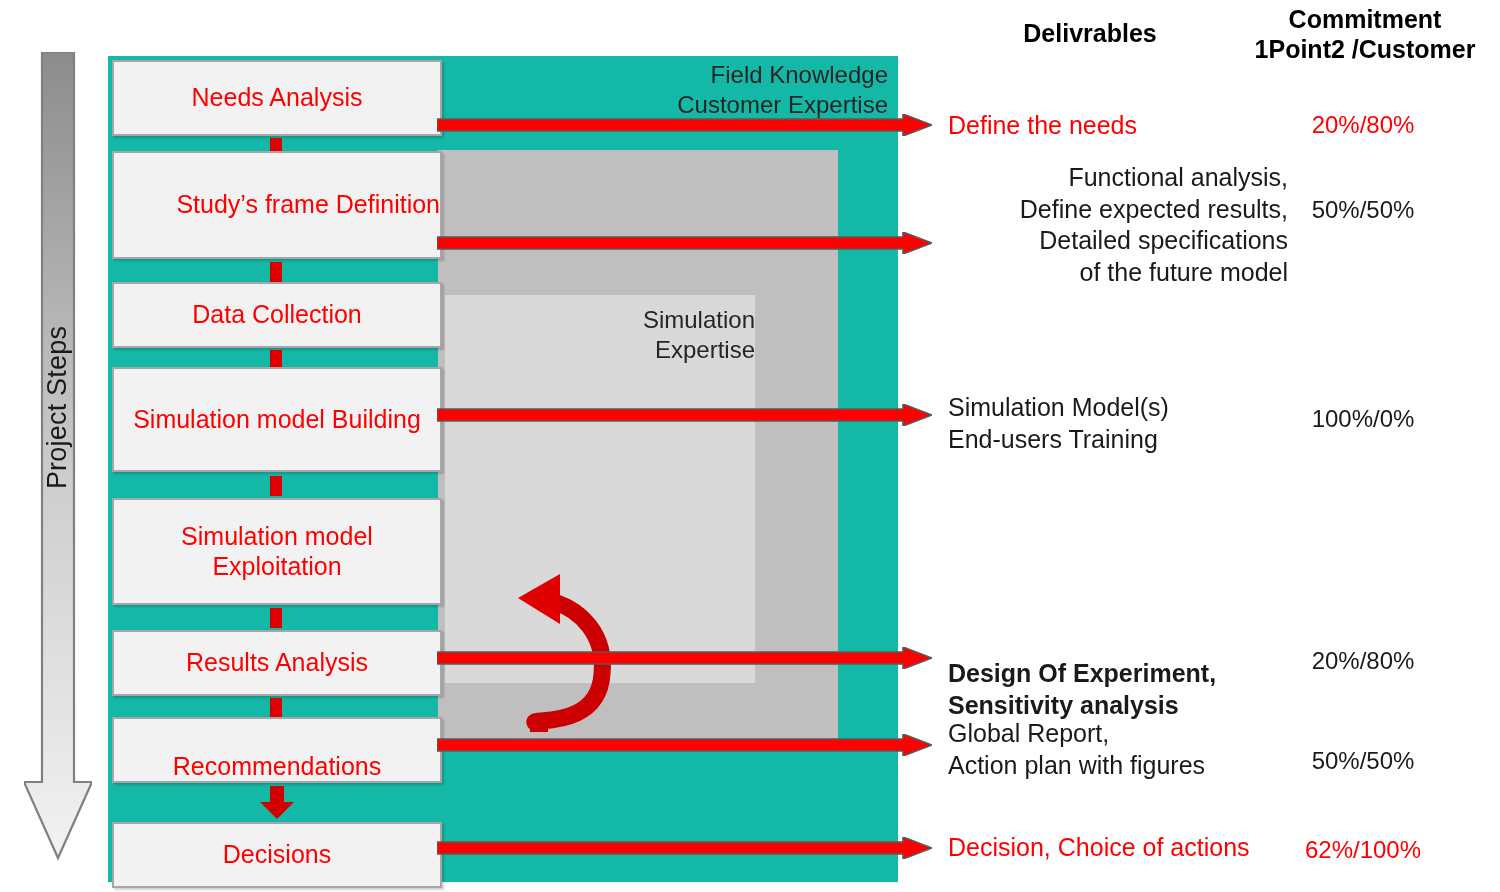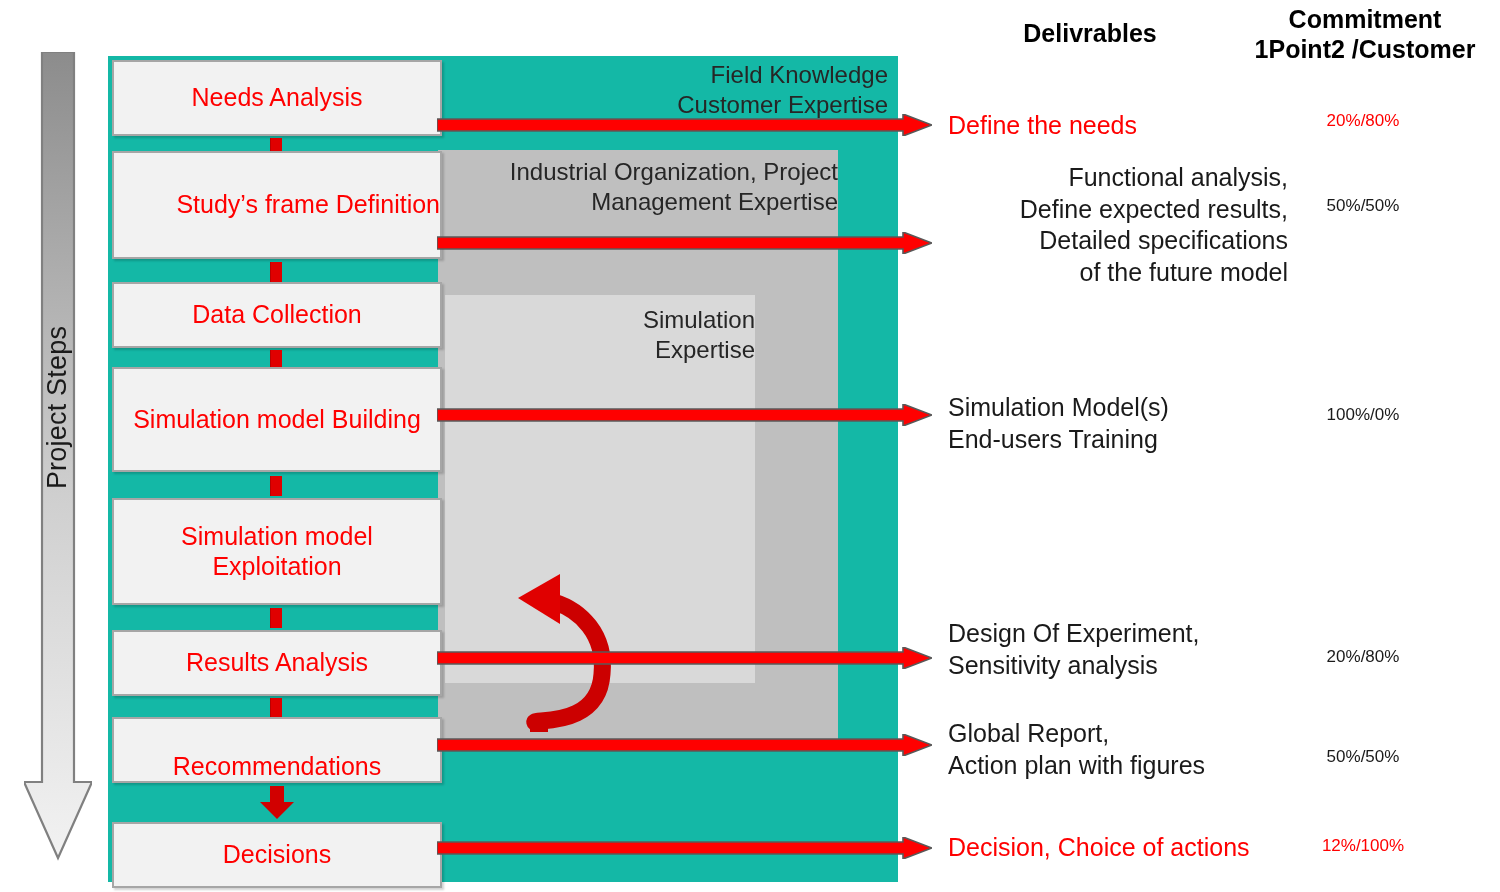--- a/index.html
+++ b/index.html
@@ -69,21 +69,21 @@
   
   .col-header{
     font-weight:bold;font-size:25px;color:#000;text-align:center;
     line-height:1.2;white-space:pre-line;
   }
   .deliverable{
     font-size:25px;line-height:1.26;color:#1a1a1a;white-space:pre-line;
   }
   .deliverable.red{color:#ff0000;}
   .commitment{
-    font-size:17px;color:#1a1a1a;text-align:center;width:210px;
+    font-size:24px;color:#1a1a1a;text-align:center;width:210px;
   }
   .commitment.red{color:#ff0000;}
 
   
   #loop-arrow{left:400px;top:510px;width:140px;height:170px;}
 </style>
 </head>
 <body>
 
 <div class="abs" id="project-arrow">
@@ -101,22 +101,20 @@
 </div>
 
 <div class="abs" id="gray-panel">
 
   <div class="abs" id="zone-medium"></div>
   <div class="abs" id="zone-light"></div>
 
   <div class="abs expertise" style="left:330px;top:4px;width:450px;">Field Knowledge
 Customer Expertise</div>
 
-  <div class="abs expertise" style="left:330px;top:101px;width:400px;">Industrial Organization, Project
-Management Expertise</div>
 
   <div class="abs expertise" style="left:337px;top:249px;width:310px;">Simulation
 Expertise</div>
 
   <div class="abs step-box" style="top:4px;height:76px;">
     <span>Needs Analysis</span>
   </div>
   <div class="abs connector" style="top:82px;"></div>
 
   <div class="abs step-box" style="top:95px;height:108px;justify-content:flex-end;">
@@ -211,24 +209,24 @@
 <div class="abs col-header" style="left:1240px;top:4px;width:250px;">Commitment
 1Point2 /Customer</div>
 
 <div class="abs deliverable red" style="left:948px;top:110px;width:340px;">Define the needs</div>
 <div class="abs deliverable" style="left:948px;top:162px;width:340px;text-align:right;">Functional analysis,
 Define expected results,
 Detailed specifications
 of the future model</div>
 <div class="abs deliverable" style="left:948px;top:392px;width:340px;">Simulation Model(s)
 End-users Training</div>
-<div class="abs deliverable" style="left:948px;top:618px;width:340px;">Design Of Experiment,
+<div class="abs deliverable" style="left:948px;top:658px;width:340px;font-weight:bold;">Design Of Experiment,
 Sensitivity analysis</div>
 <div class="abs deliverable" style="left:948px;top:718px;width:340px;">Global Report,
 Action plan with figures</div>
 <div class="abs deliverable red" style="left:948px;top:832px;width:380px;">Decision, Choice of actions</div>
 
 <div class="abs commitment red" style="left:1258px;top:111px;">20%/80%</div>
 <div class="abs commitment" style="left:1258px;top:196px;">50%/50%</div>
 <div class="abs commitment" style="left:1258px;top:405px;">100%/0%</div>
 <div class="abs commitment" style="left:1258px;top:647px;">20%/80%</div>
 <div class="abs commitment" style="left:1258px;top:747px;">50%/50%</div>
-<div class="abs commitment red" style="left:1258px;top:836px;">12%/100%</div>
+<div class="abs commitment red" style="left:1258px;top:836px;">62%/100%</div>
 
 </body></html>

